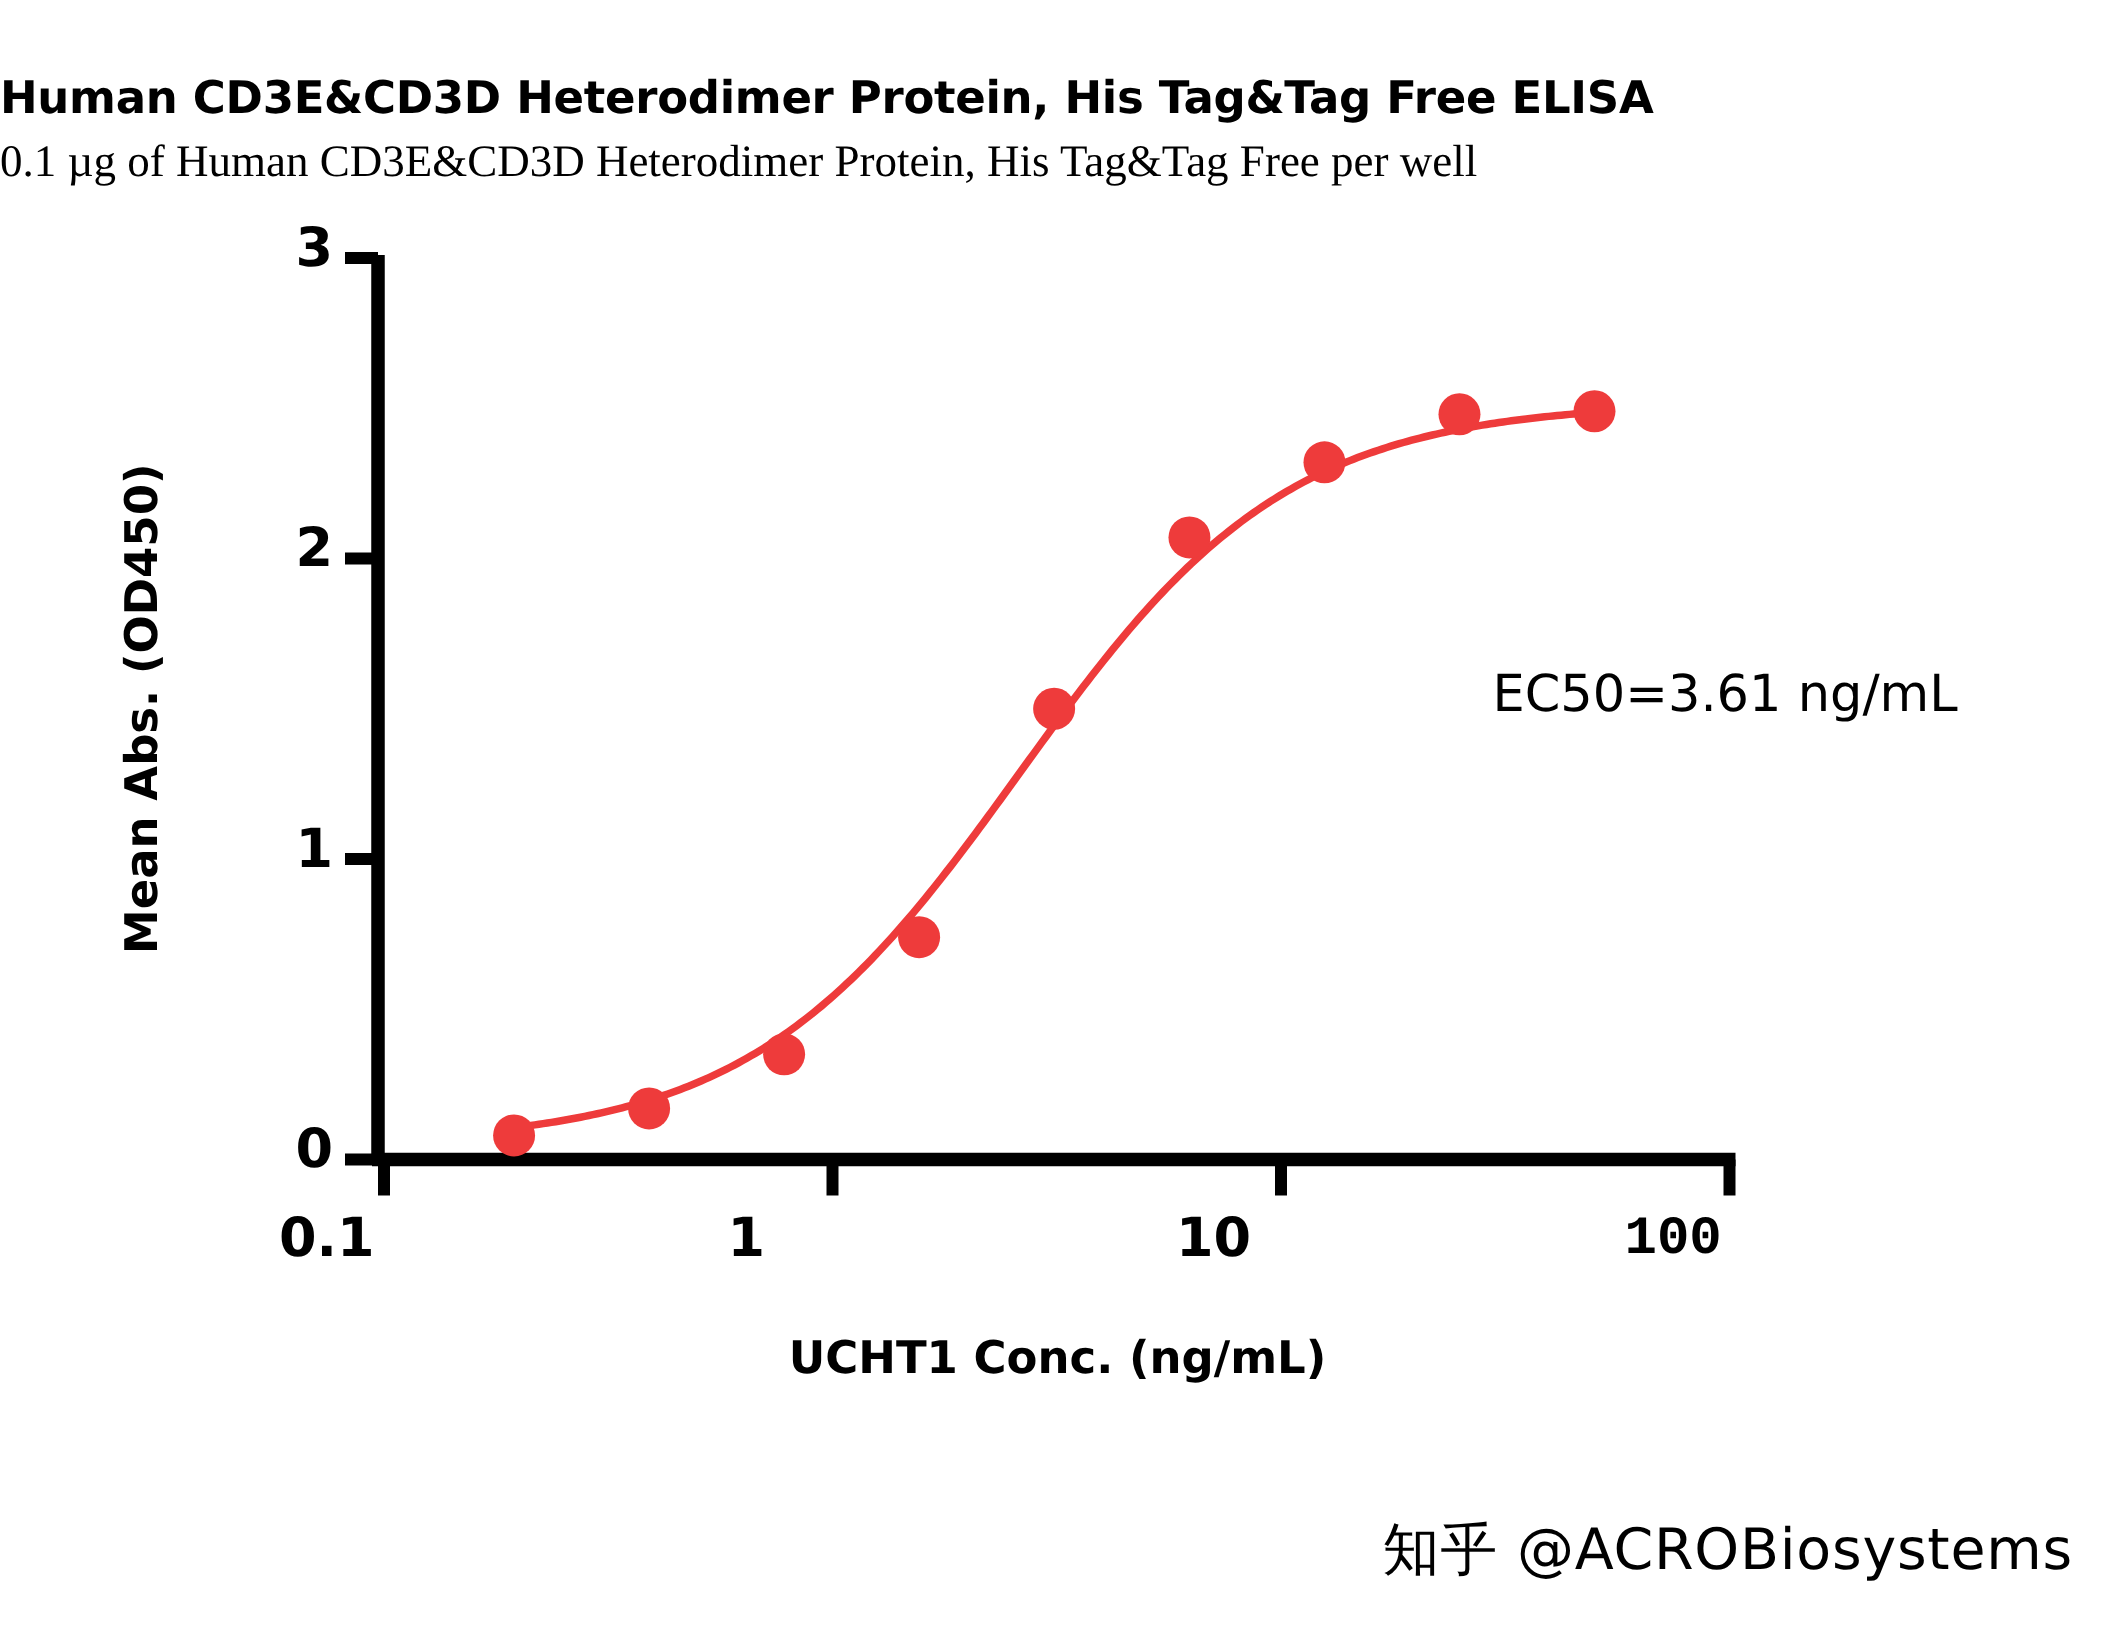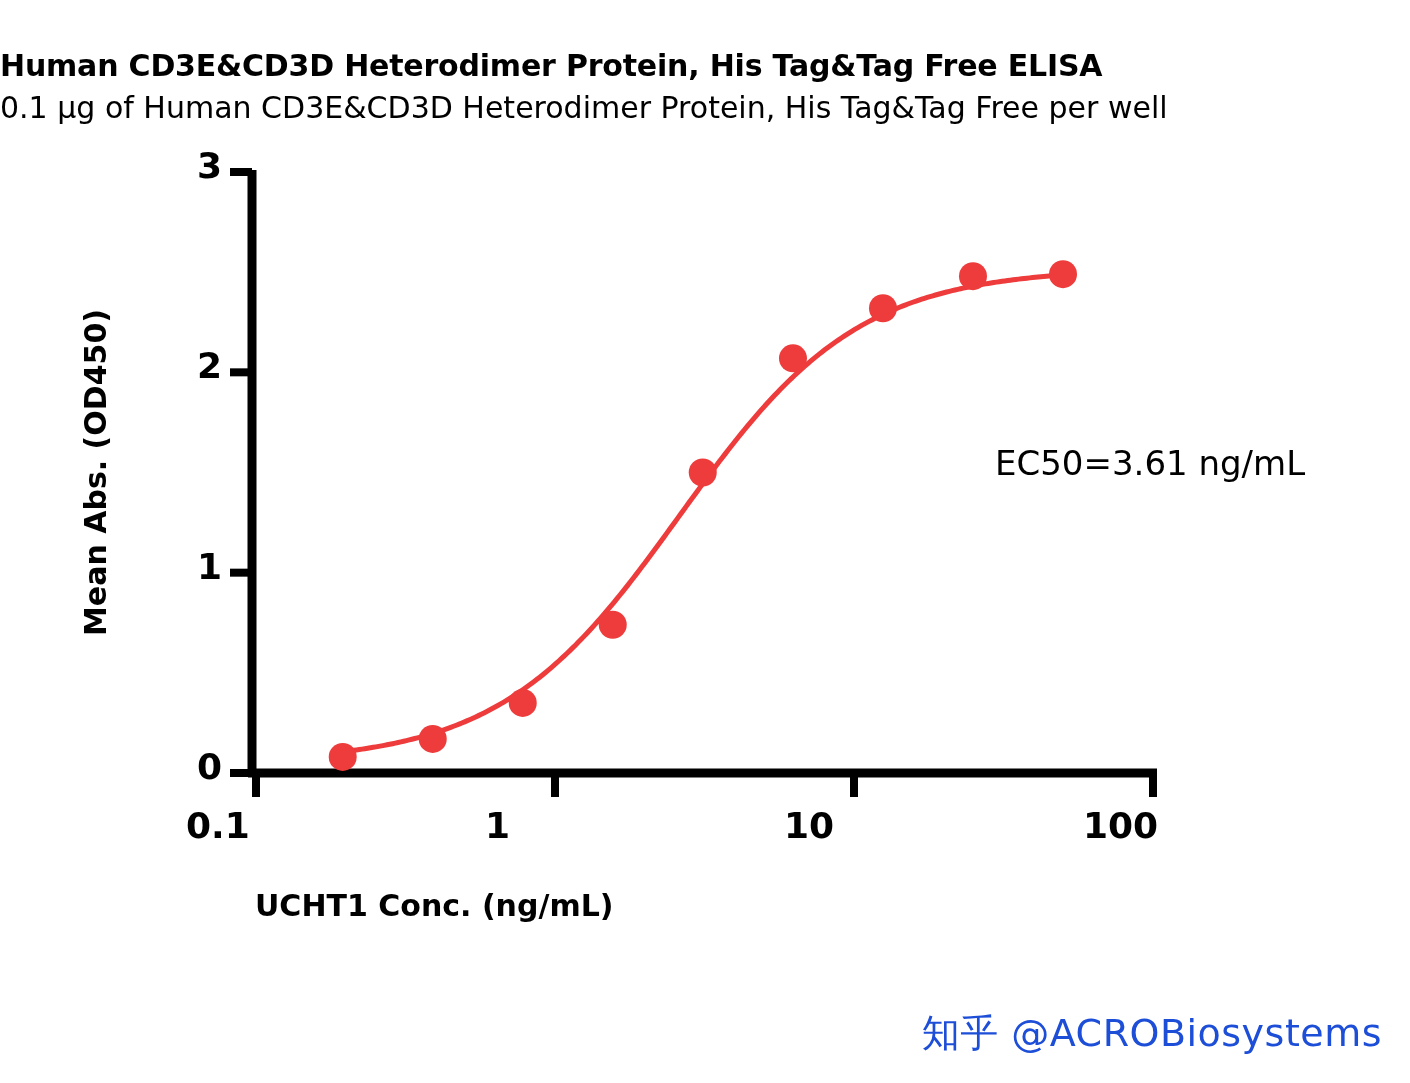--- a/index.html
+++ b/index.html
@@ -29,20 +29,21 @@
     font-weight: bold;
     letter-spacing: -0.2px;
     line-height: 40px;
     white-space: nowrap;
   }
   #chart-subtitle {
     font-size: 30px;
     font-weight: normal;
     line-height: 44px;
     white-space: nowrap;
+    font-family: Liberation Serif, serif;
   }
 
   
   #plot-wrap {
     position: absolute;
     left: 0;
     top: 0;
     width: 1410px;
     height: 1083px;
   }
@@ -79,41 +80,41 @@
     font-weight: bold;
     transform: rotate(-90deg);
     transform-origin: center center;
     white-space: nowrap;
   }
   #x-axis-title {
     position: absolute;
     left: 255px;
     top: 888px;
     width: 900px;
-    text-align: left;
+    text-align: center;
     font-size: 30px;
     font-weight: bold;
     white-space: nowrap;
   }
 
   #ec50-annotation {
     position: absolute;
     left: 995px;
     top: 443px;
     font-size: 34px;
     font-weight: normal;
     white-space: nowrap;
   }
 
   #watermark {
     position: absolute;
     right: 28px;
     bottom: 24px;
     font-size: 38px;
-    color: #1d4ed8;
+    color: #000000;
     letter-spacing: 0.5px;
     white-space: nowrap;
     user-select: none;
   }
 </style>
 </head>
 <body>
 
 <div id="title-block">
   <div id="chart-title">Human CD3E&amp;CD3D Heterodimer Protein, His Tag&amp;Tag Free ELISA</div>
@@ -160,21 +161,21 @@
       <div class="axis-tick-label ytick" style="left: 162px; top: 746px;">0</div>
       <div class="axis-tick-label ytick" style="left: 162px; top: 545.667px;">1</div>
       <div class="axis-tick-label ytick" style="left: 162px; top: 345.333px;">2</div>
       <div class="axis-tick-label ytick" style="left: 162px; top: 145px;">3</div>
     </div>
 
   <div id="xlabels">
       <div class="axis-tick-label xtick" style="left: 186px; top: 805px;">0.1</div>
       <div class="axis-tick-label xtick" style="left: 485px; top: 805px;">1</div>
       <div class="axis-tick-label xtick" style="left: 784px; top: 805px;">10</div>
-      <div class="axis-tick-label xtick" style="left: 1083px; top: 805px;">100</div>
+      <div class="axis-tick-label xtick" style="left: 1083px; top: 805px; font-family: Liberation Mono, monospace;">100</div>
     </div>
 
   <div id="y-axis-title">Mean Abs. (OD450)</div>
 
   <div id="x-axis-title">UCHT1 Conc. (ng/mL)</div>
 
   <div id="ec50-annotation">EC50=3.61 ng/mL</div>
 </div>
 
 <div id="watermark">知乎 @ACROBiosystems</div>

